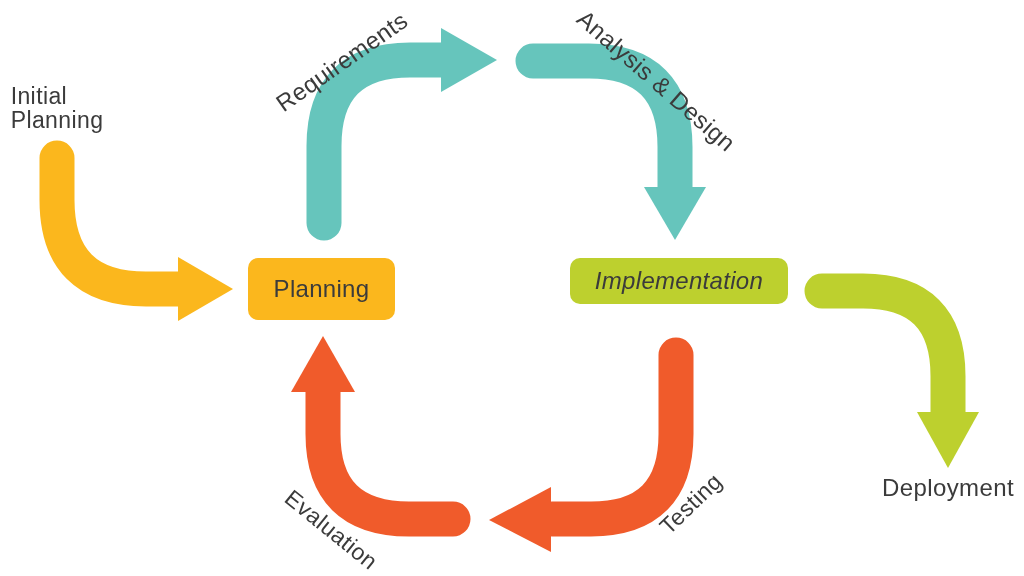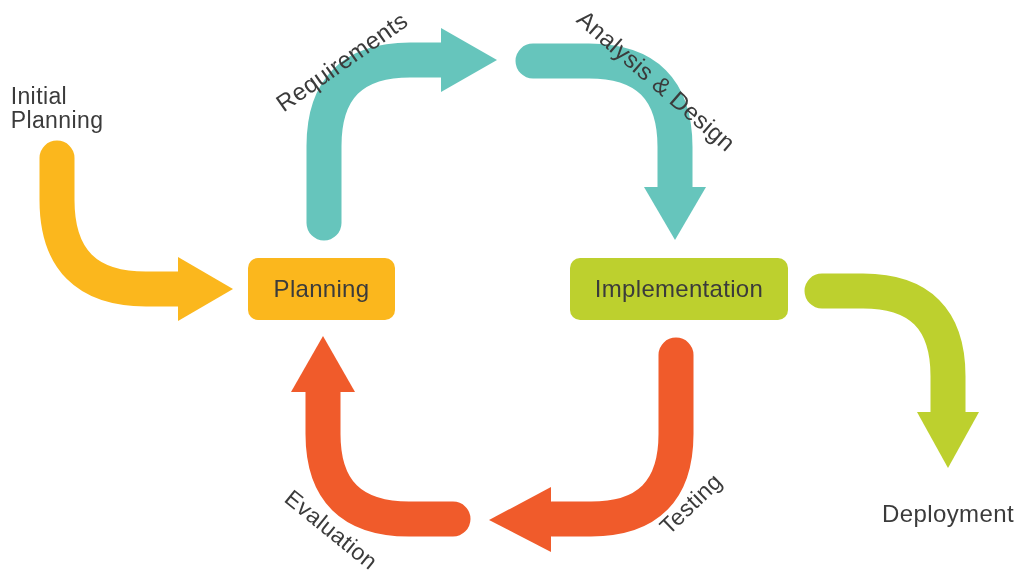--- a/index.html
+++ b/index.html
@@ -29,39 +29,38 @@
     color: #3b3b3b;
     font-size: 24px;
     letter-spacing: 0.3px;
   }
   .box-planning {
     left: 248px; top: 258px;
     width: 147px; height: 62px;
   }
   .box-implementation {
     left: 570px; top: 258px;
-    width: 218px; height: 62px;
+    width: 218px; height: 46px; font-style: italic;
   }
   .label {
     position: absolute;
     color: #3b3b3b;
     font-size: 24px;
     letter-spacing: 0.4px;
     white-space: nowrap;
   }
   .label-initial {
     left: 57px; top: 84px;
     transform: translateX(-50%);
     font-size: 23px;
     line-height: 24px;
   }
   .label-deployment {
     left: 948px; top: 488px;
     transform: translate(-50%, -50%);
-    margin-top: 26px;
   }
   .label-rot {
     transform-origin: center center;
   }
   .label-requirements {
     left: 342px; top: 62px;
     transform: translate(-50%, -50%) rotate(-35deg);
   }
   .label-analysis {
     left: 656px; top: 81px;

